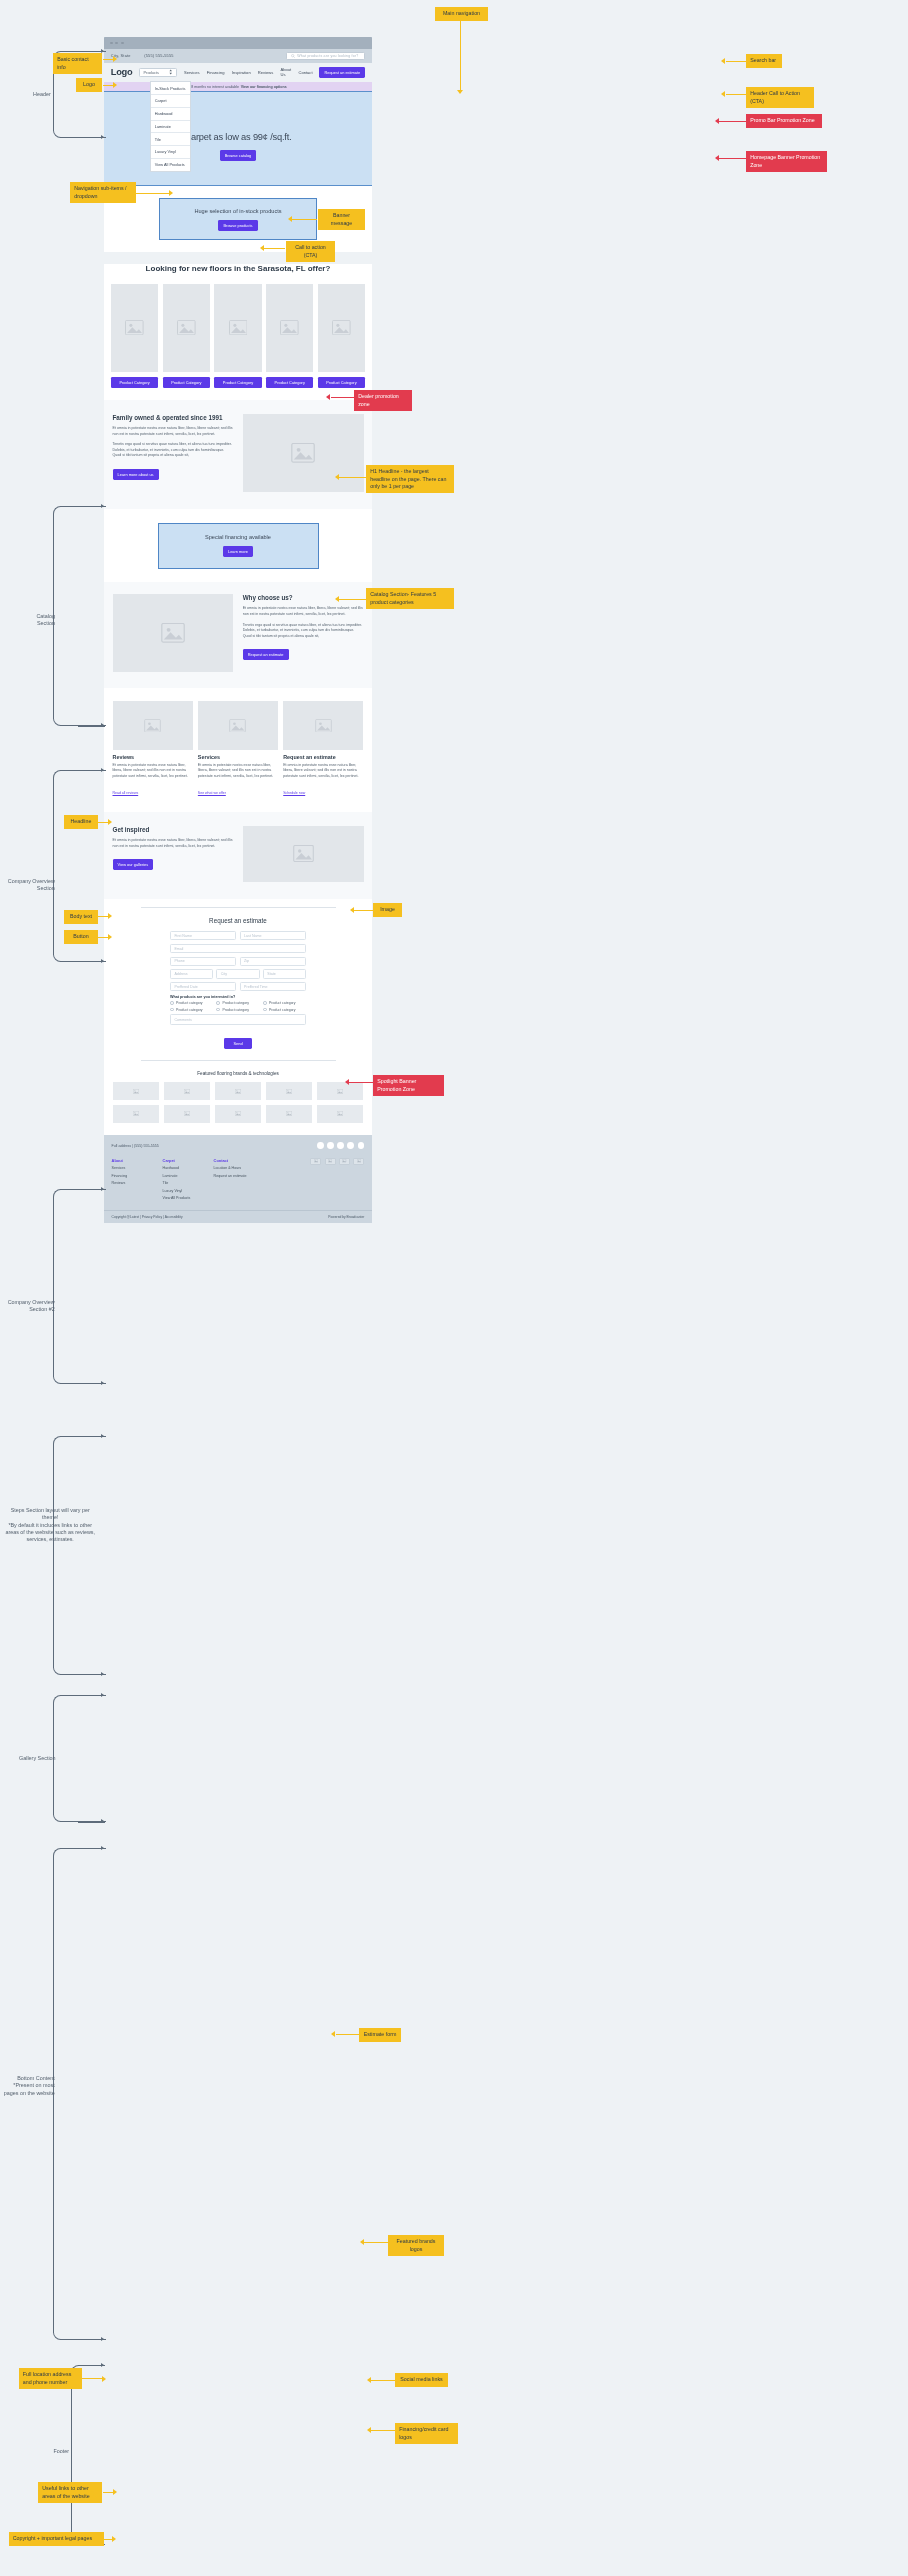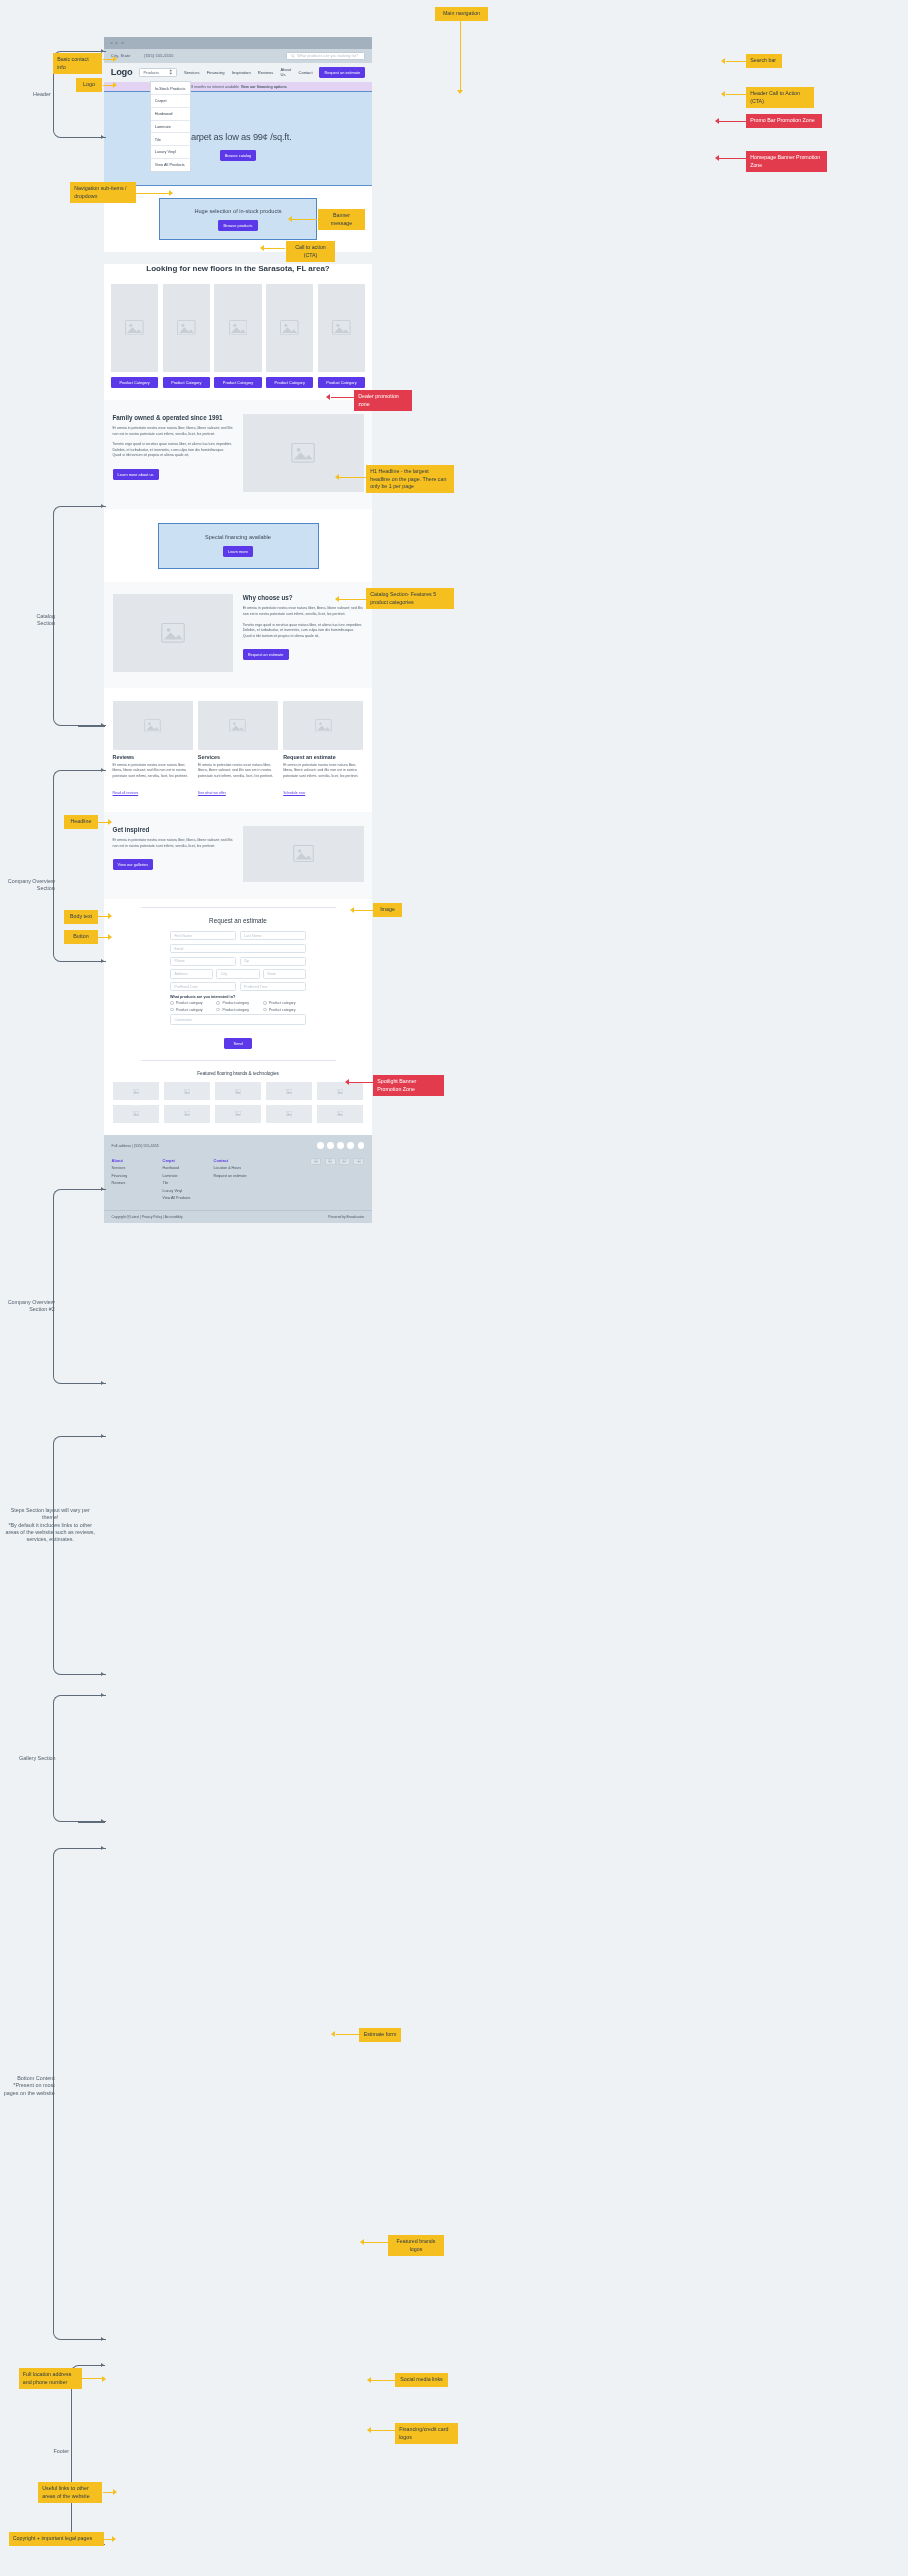--- a/index.html
+++ b/index.html
@@ -209,21 +209,21 @@
   </div>
 
   <div class="sec">
     <div class="dealer">
       <div class="t">Huge selection of in-stock products</div>
       <span class="btn">Browse products</span>
     </div>
   </div>
 
   <div class="sec" style="padding-top:0">
-    <div class="h1line">Looking for new floors in the Sarasota, FL area?</div>
+    <div class="h1line">Looking for new floors in the Sarasota, FL offer?</div>
     <div class="cards">
       <div class="card">
         <div class="ph">
           <svg class="ph-icon" viewBox="0 0 48 40">
             <rect x="1" y="1" width="46" height="38" rx="3" fill="none" stroke="#b5bcc4" stroke-width="2.6"></rect>
             <circle cx="15" cy="14" r="4" fill="#b5bcc4"></circle>
             <path d="M5 34 L19 19 L30 30 L36 24 L44 34 Z" fill="#b5bcc4"></path>
           </svg>
         </div>
         <div class="cbtn">Product Category</div>

